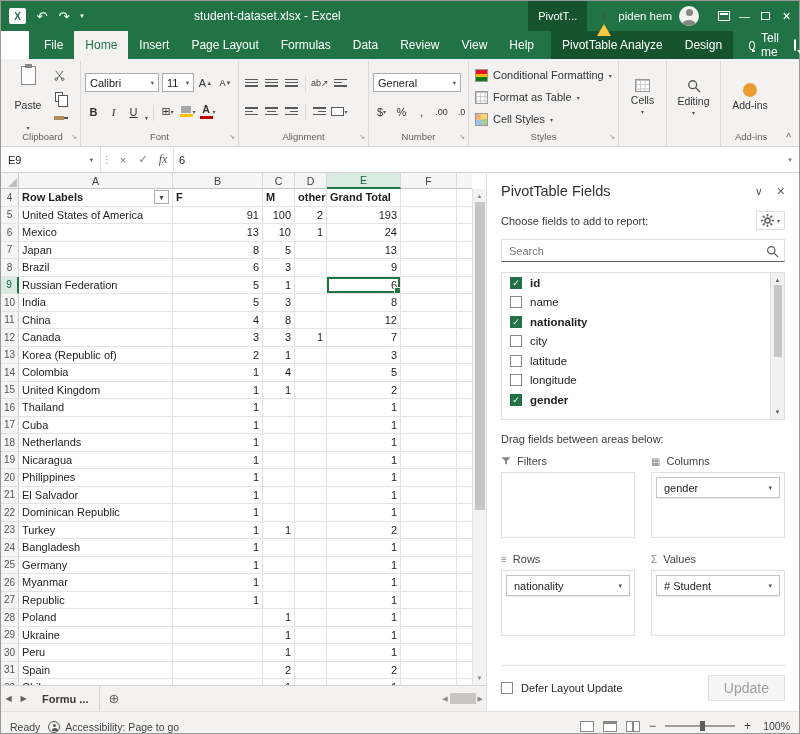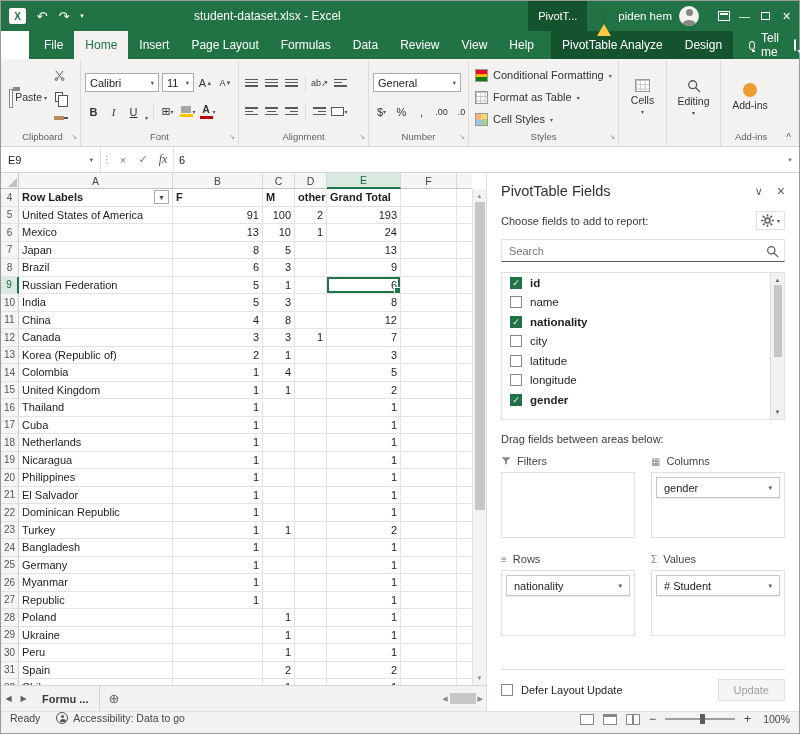--- a/index.html
+++ b/index.html
@@ -44,21 +44,21 @@
   .rgroup { display:flex; flex-direction:column; border-right:1px solid #DCDAD8; padding:2px 4px 0 4px; }
   .rbody { flex:1; display:flex; }
   .rbody.vcol { flex-direction:column; justify-content:space-evenly; }
   .rlabel { height:15px; font-size:9.5px; color:#605E5C; text-align:center; position:relative; padding:0 10px; white-space:nowrap; }
   .launcher { position:absolute; right:-1px; top:2px; font-size:7px; color:#8A8886; }
   .irow { display:flex; align-items:flex-end; gap:3px; }
   .sep { width:1px; height:16px; background:#DCDAD8; margin:0 2px; }
   .combo { background:#fff; border:1px solid #ACACAC; height:19px; display:flex; align-items:center; font-size:11px; padding:0 4px; color:#222; }
   .dd { margin-left:auto; font-size:6.5px; color:#555; padding-left:3px; }
   .fbtn { min-width:17px; height:18px; display:flex; align-items:center; justify-content:center; font-size:11px; color:#333; }
-  .paste { display:flex; flex-direction:row; align-items:center; justify-content:flex-start; width:38px; font-size:10.5px; color:#333; gap:2px; }
+  .paste { display:flex; flex-direction:column; align-items:center; justify-content:space-between; width:38px; font-size:10.5px; color:#333; gap:2px; }
   .clipic { width:15px; height:19px; background:#FDFDFD; border:1px solid #8A8886; position:relative; margin-top:3px; }
   .clipic::before { content:""; position:absolute; top:-3px; left:3px; width:7px; height:4px; background:#8A8886; }
   .clipcol { display:flex; flex-direction:column; justify-content:space-evenly; }
   .csb { width:24px; height:17px; display:flex; align-items:center; justify-content:center; }
   .copyic { width:8px; height:10px; border:1px solid #555; background:#fff; position:relative; }
   .copyic::after { content:""; position:absolute; left:2px; top:2px; width:8px; height:10px; border:1px solid #555; background:#fff; }
   .brushic { width:10px; height:4px; background:#B78B5A; position:relative; }
   .brushic::after { content:""; position:absolute; right:-4px; top:1px; width:4px; height:2px; background:#555; }
   .bB { font-weight:bold; } .bI { font-style:italic; font-family:"Liberation Serif",serif; } .bU { text-decoration:underline; }
   .l3 { width:13px; height:11px; display:flex; flex-direction:column; justify-content:space-between; padding:1.5px 0; }
@@ -150,24 +150,24 @@
   .flthumb { width:8px; height:72px; background:#C8C6C4; flex-shrink:0; }
   .drag { margin-top:13px; font-size:11px; color:#3B3A39; }
   .areas { margin-top:8px; display:grid; grid-template-columns:1fr 1fr; gap:13px 16px; }
   .alabel { display:flex; align-items:center; gap:6px; font-size:11px; color:#444; height:16px; }
   .aicon { color:#8A8886; font-size:10px; display:flex; align-items:center; }
   .abox { margin-top:3px; height:66px; border:1px solid #E1DFDD; background:#fff; padding:4px; }
   .pill { height:21px; border:1px solid #C8C6C4; background:#fff; box-shadow:0 1px 1px rgba(0,0,0,.08); display:flex; align-items:center; font-size:11px; padding:0 7px; color:#252423; margin-bottom:3px; }
   .pdd { margin-left:auto; font-size:7px; color:#555; }
   .deferrow { margin-top:auto; display:flex; align-items:center; gap:8px; font-size:11px; color:#252423; padding-top:9px; border-top:1px solid #E1DFDD; }
   .defercb { width:12px; height:12px; border:1px solid #8A8886; background:#fff; flex-shrink:0; }
-  .updatebtn { margin-left:auto; padding:4px 15px; font-size:11px; color:#A19F9D; background:#F5F5F5; border:1px solid #E1DFDD; }
+  .updatebtn { margin-left:auto; padding:4px 15px; font-size:14px; color:#A19F9D; background:#F5F5F5; border:1px solid #E1DFDD; }
 
   
-  .statusbar { height:22px; background:#F3F2F1; border-top:1px solid #E1DFDD; display:flex; align-items:flex-start; font-size:10.5px; color:#444; padding:0 9px; gap:16px; flex-shrink:0; }
+  .statusbar { height:22px; background:#F3F2F1; border-top:1px solid #E1DFDD; display:flex; align-items:flex-end; font-size:10.5px; color:#444; padding:0 9px; gap:8px; flex-shrink:0; }
   .acc { display:flex; align-items:center; gap:5px; }
   .accicon { width:12px; height:12px; border:1px solid #555; border-radius:50%; position:relative; }
   .accicon::before { content:""; position:absolute; top:2px; left:4px; width:3px; height:3px; border-radius:50%; background:#555; }
   .accicon::after { content:""; position:absolute; bottom:1.5px; left:2.5px; width:6px; height:3px; border-radius:3px 3px 0 0; background:#555; }
   .sbright { margin-left:auto; display:flex; align-items:center; gap:9px; }
   .vic { width:14px; height:11px; border:1px solid #8A8886; background:#fff; }
   .vic.v2::after, .vic.v3::after { content:""; display:block; }
   .vic.v2 { border-top:3px solid #8A8886; }
   .vic.v3 { background:linear-gradient(90deg,#fff 45%,#8A8886 45% 55%,#fff 55%); }
   .zbtn { font-size:12px; color:#444; }
@@ -922,21 +922,21 @@
         <span>Defer Layout Update</span>
         <span class="updatebtn">Update</span>
       </div>
     </div>
   </div>
 
   <div class="statusbar">
     <span>Ready</span>
     <span class="acc">
       <span class="accicon"></span>
-      <span>Accessibility: Data to go</span>
+      <span>Accessibility: Page to go</span>
     </span>
     <span class="sbright">
       <span class="vic"></span>
       <span class="vic v2"></span>
       <span class="vic v3"></span>
       <span class="zbtn">−</span>
       <span class="ztrack">
           <span class="zthumb"></span>
         </span>
       <span class="zbtn">+</span>

